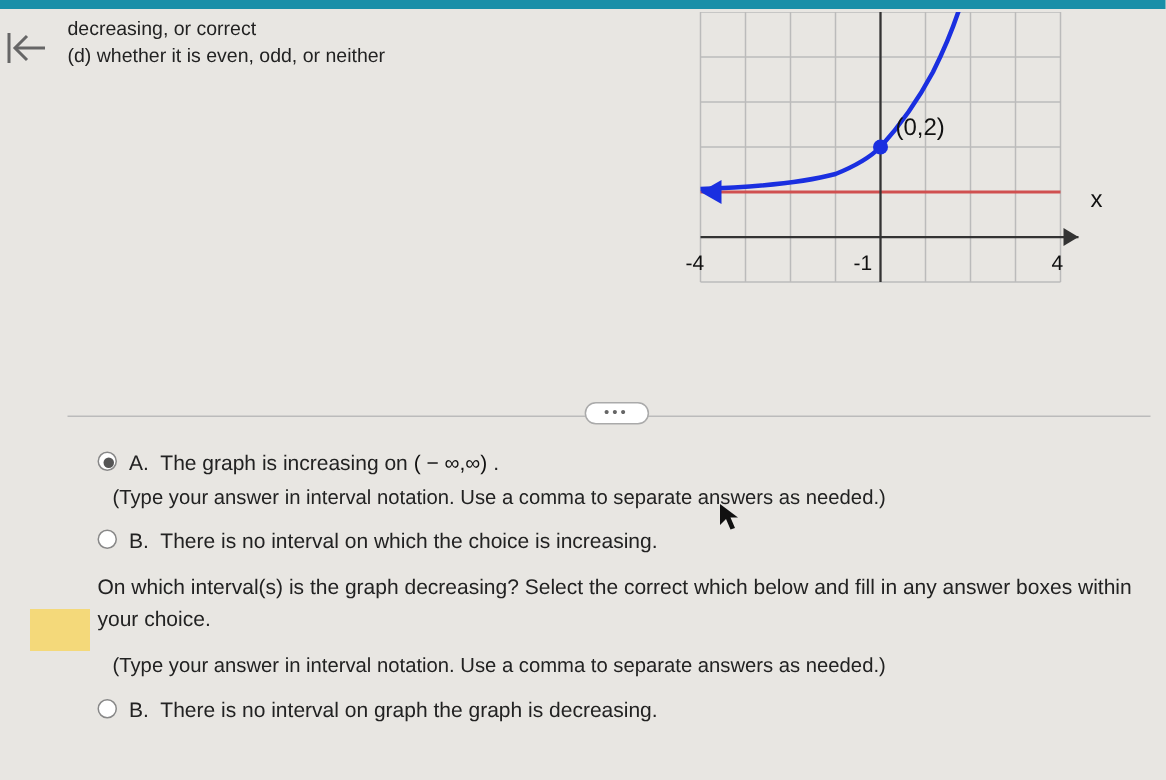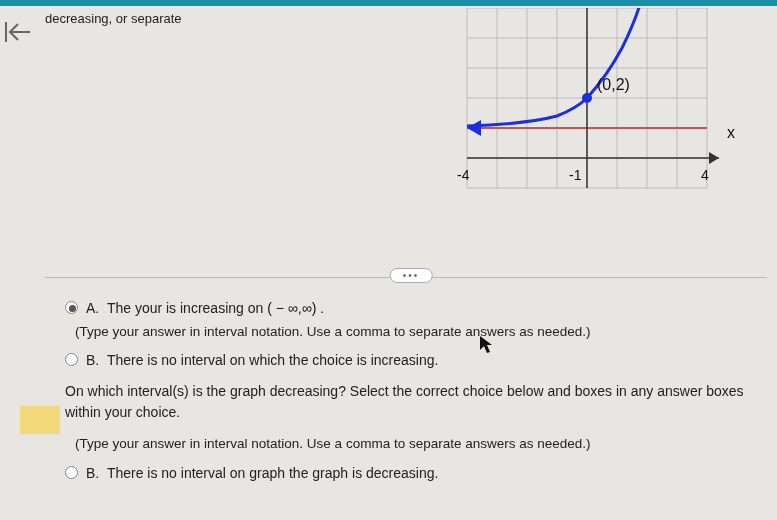--- a/index.html
+++ b/index.html
@@ -123,21 +123,22 @@
   <svg viewBox="0 0 30 24">
     <line x1="6" y1="12" x2="26" y2="12" stroke="#666" stroke-width="2"></line>
     <polyline points="14,4 6,12 14,20" fill="none" stroke="#666" stroke-width="2"></polyline>
     <line x1="2" y1="2" x2="2" y2="22" stroke="#666" stroke-width="2"></line>
   </svg>
 </div>
 
 <div class="content">
 
   <div class="question-prompt">
-    <div>decreasing, or separate</div>
+    <div>decreasing, or correct</div>
+    <div>(d)  whether it is even, odd, or neither</div>
   </div>
 
   <div class="graph-box">
     <div class="graph-grid">
       <svg viewBox="0 0 300 200" width="300" height="200">
 
         <g stroke="#bbb" stroke-width="1">
 
           <line x1="20" y1="0" x2="20" y2="180"></line>
           <line x1="50" y1="0" x2="50" y2="180"></line>
@@ -183,42 +184,42 @@
   <div class="hr-line"></div>
   <div class="divider-dots">•••</div>
 
   <div class="answers">
     <div class="yellow-strip"></div>
 
     <div class="row">
       <div class="radio selected"></div>
       <div>
         <span class="label-letter">A.</span>
-        <span>The your is increasing on </span>
+        <span>The graph is increasing on </span>
         <span class="interval-filled">( − ∞,∞)</span>
         <span>.</span>
       </div>
     </div>
     <div class="sub-hint">(Type your answer in interval notation. Use a comma to separate answers as needed.)</div>
 
     <div class="row">
       <div class="radio"></div>
       <div>
         <span class="label-letter">B.</span>
         <span>There is no interval on which the choice is increasing.</span>
       </div>
     </div>
 
     <div class="cursor-arrow">
       <svg viewBox="0 0 14 20">
           <polygon points="1,1 1,15 5,11 8,18 11,17 8,10 13,10" fill="#111"></polygon>
         </svg>
     </div>
 
-    <div class="question-text">On which interval(s) is the graph decreasing?  Select the correct choice below and boxes in any answer boxes within your choice.</div>
+    <div class="question-text">On which interval(s) is the graph decreasing?  Select the correct which below and fill in any answer boxes within your choice.</div>
 
     <div class="sub-hint">(Type your answer in interval notation. Use a comma to separate answers as needed.)</div>
 
     <div class="row">
       <div class="radio"></div>
       <div>
         <span class="label-letter">B.</span>
         <span>There is no interval on graph the graph is decreasing.</span>
       </div>
     </div>

